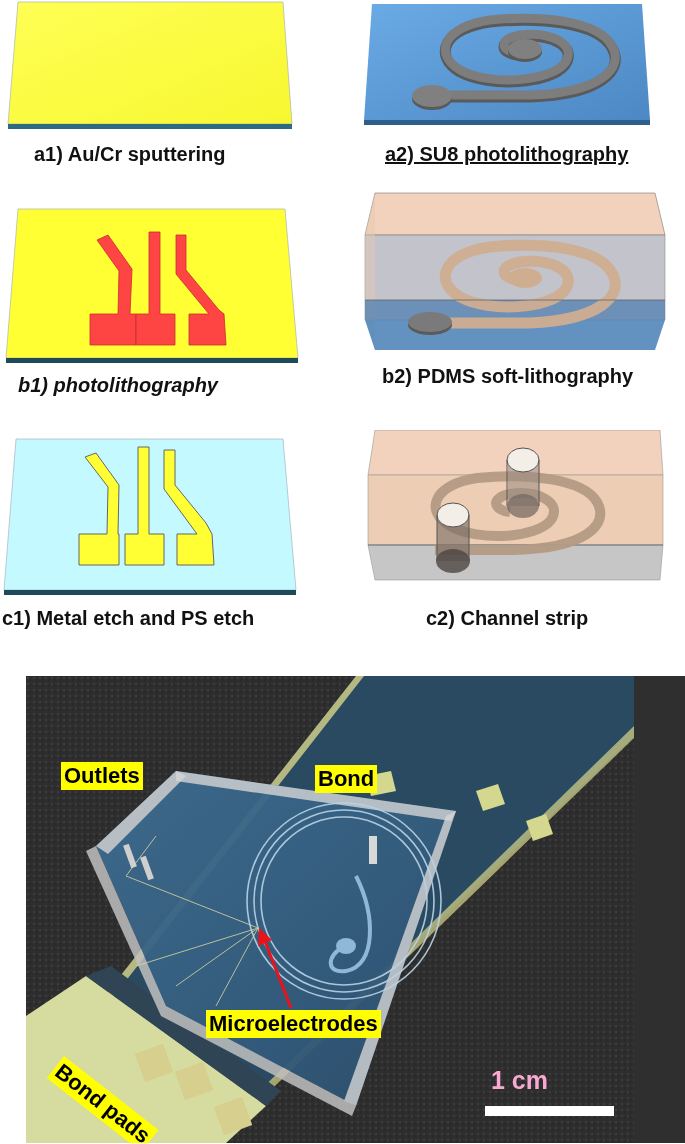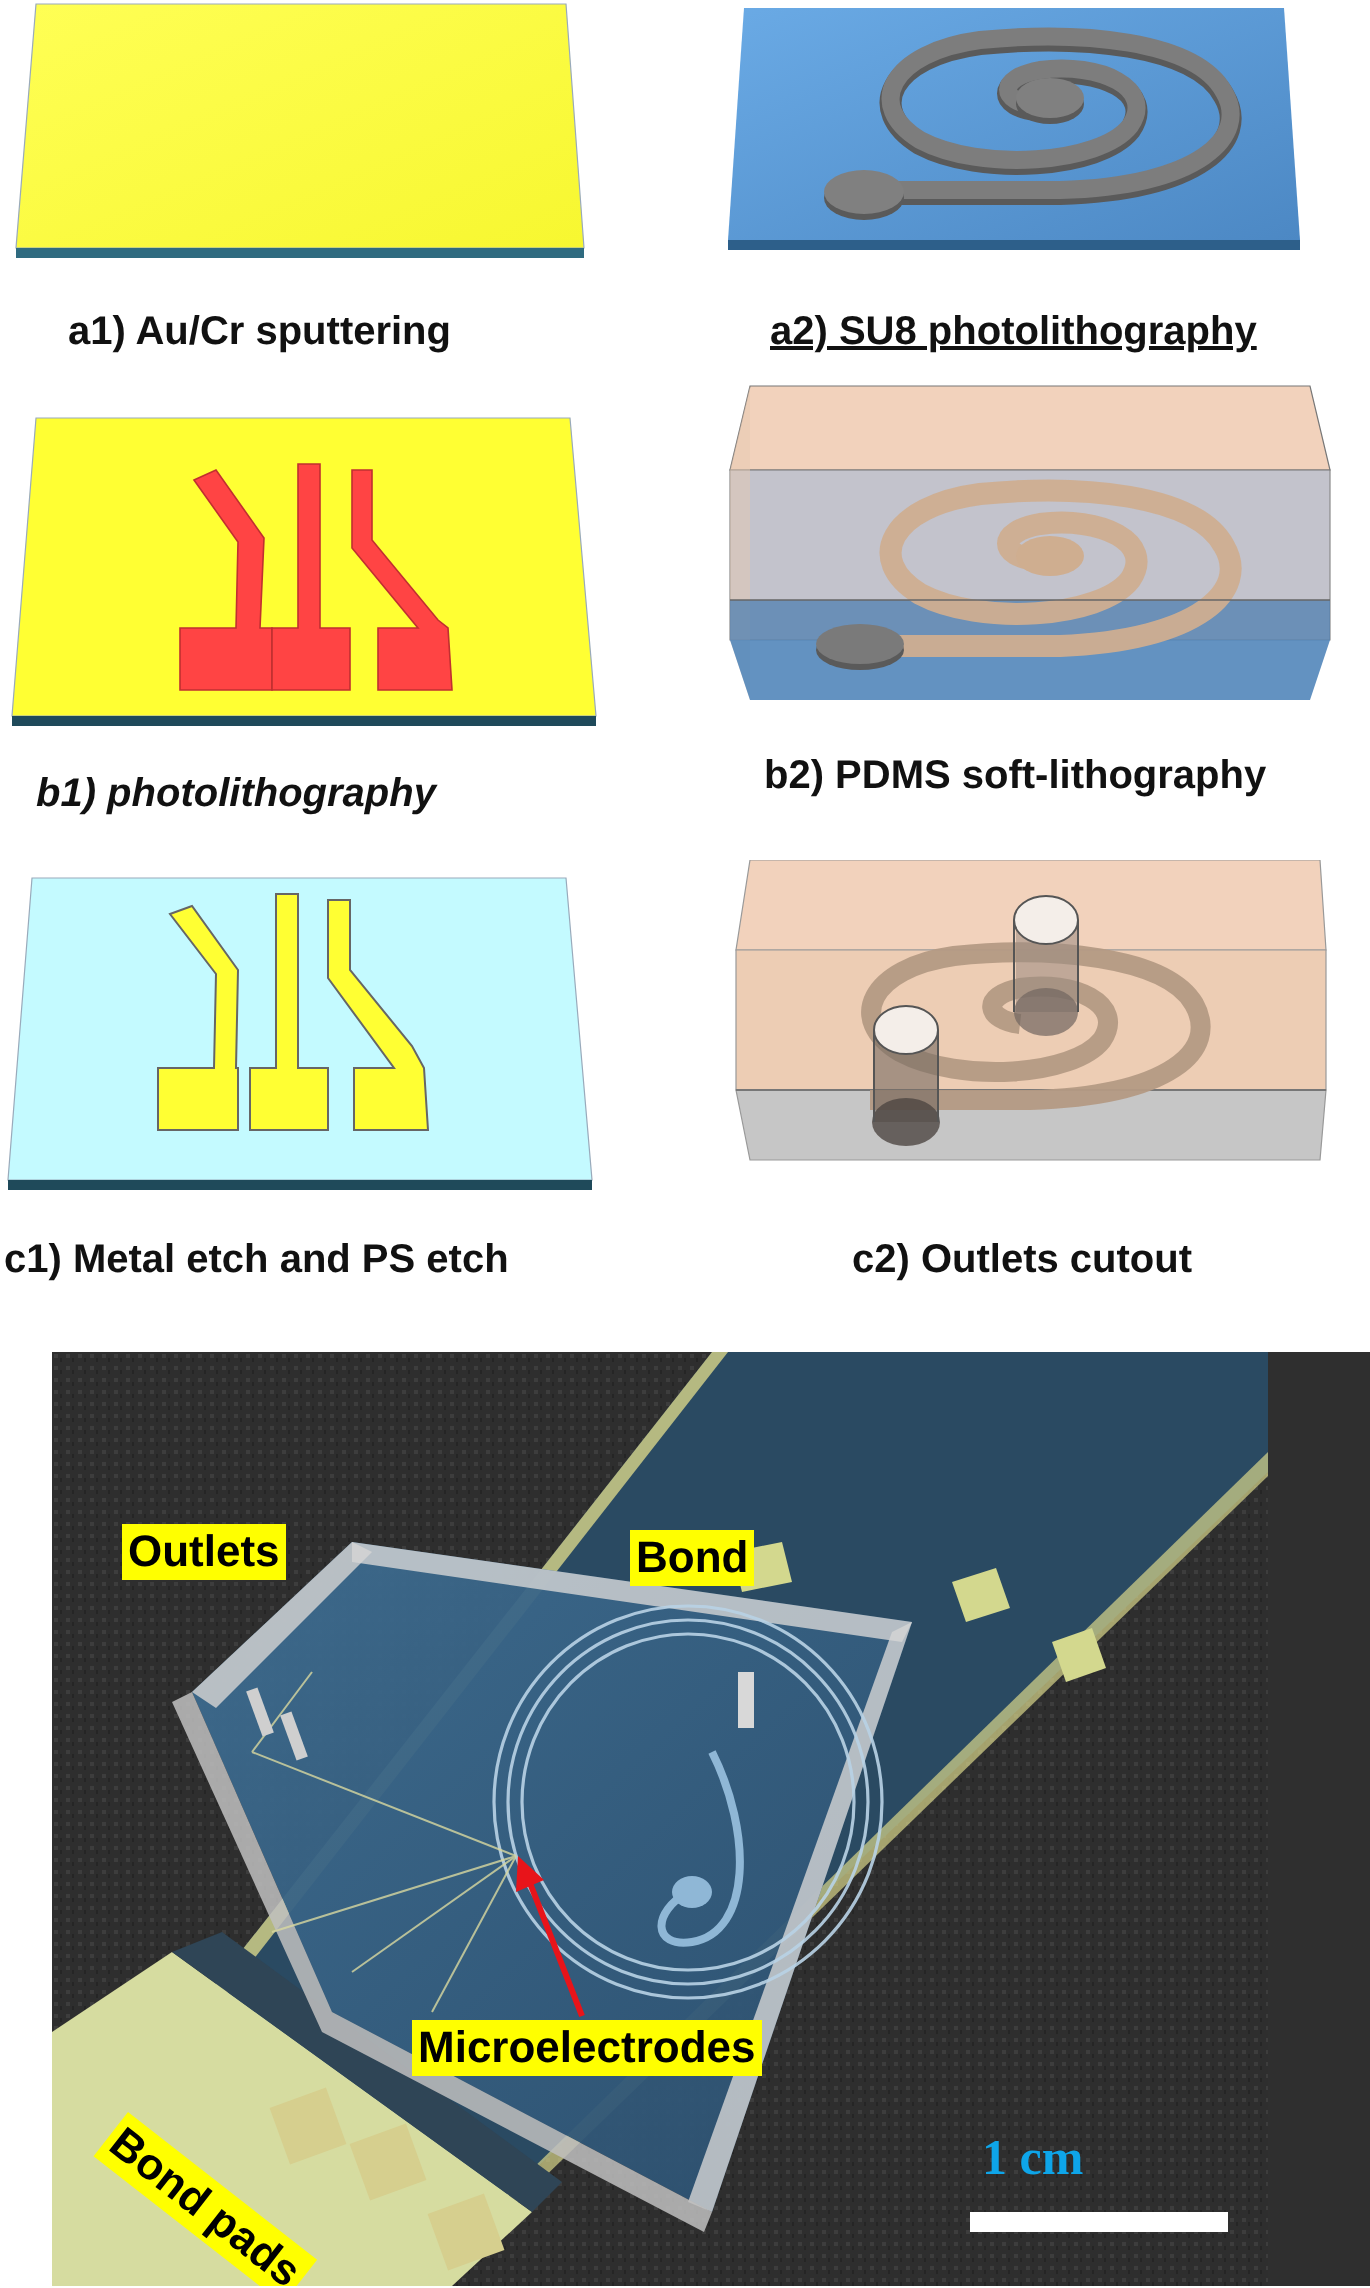--- a/index.html
+++ b/index.html
@@ -1,22 +1,22 @@
 <!DOCTYPE html>
 <html><head>
 <meta charset="utf-8">
 <style>
   html, body { margin:0; padding:0; background:#ffffff; }
   body { width:685px; height:1144px; position:relative; overflow:hidden; font-family:"Liberation Sans", sans-serif; }
   .panel { position:absolute; }
-  .caption { position:absolute; font-family:"Liberation Sans", sans-serif; font-weight:bold; font-size:20px; color:#111; white-space:nowrap;margin-top:12px; }
+  .caption { position:absolute; font-family:"Liberation Sans", sans-serif; font-weight:bold; font-size:20px; color:#111; white-space:nowrap; }
   svg { display:block; }
   .photo { position:absolute; left:26px; top:676px; width:676px; height:467px; overflow:hidden; background:#2f2f2f; }
   .tag { position:absolute; background:#ffff00; color:#000; font-family:"Liberation Sans", sans-serif; font-weight:bold; font-size:22px; padding:1px 3px; line-height:26px; white-space:nowrap; }
-  .scale-text { position:absolute; color:#0ea5e9; font-family:Liberation Serif, serif; font-weight:bold; font-size:25px; white-space:nowrap; }
+  .scale-text { position:absolute; color:#f9a8d4; font-family:Liberation Sans, sans-serif; font-weight:bold; font-size:25px; white-space:nowrap; }
   .scale-bar { position:absolute; background:#fff; }
 </style>
 </head>
 <body>
 
 <div class="panel" style="left:6px;top:0px;width:290px;height:135px;">
   <svg width="290" height="135">
     <defs>
       <linearGradient id="ga1" x1="0" y1="0" x2="1" y2="1">
         <stop offset="0" stop-color="#ffff55"></stop>
@@ -123,21 +123,21 @@
 
     <g>
       <rect x="72" y="83" width="32" height="48" fill="#776a63" opacity="0.6"></rect>
       <ellipse cx="88" cy="131" rx="17" ry="12" fill="#4e4642" opacity="0.8"></ellipse>
       <ellipse cx="88" cy="85" rx="16" ry="12" fill="#f4eee9" stroke="#555" stroke-width="1"></ellipse>
       <line x1="72" y1="85" x2="72" y2="131" stroke="#555" stroke-width="1"></line>
       <line x1="104" y1="85" x2="104" y2="131" stroke="#555" stroke-width="1"></line>
     </g>
   </svg>
 </div>
-<div class="caption" style="left:426px;top:607px;">c2) Outlets cutout</div>
+<div class="caption" style="left:426px;top:607px;">c2) Channel strip</div>
 
 <div class="photo">
   <svg width="608" height="467">
     <defs>
       <pattern id="felt" width="6" height="6" patternUnits="userSpaceOnUse">
         <rect width="6" height="6" fill="#2e2e2e"></rect>
         <rect x="1" y="1" width="2" height="2" fill="#3d3d3d"></rect>
         <rect x="4" y="3" width="1" height="2" fill="#252525"></rect>
       </pattern>
       <linearGradient id="chip" x1="0" y1="0" x2="1" y2="1">

